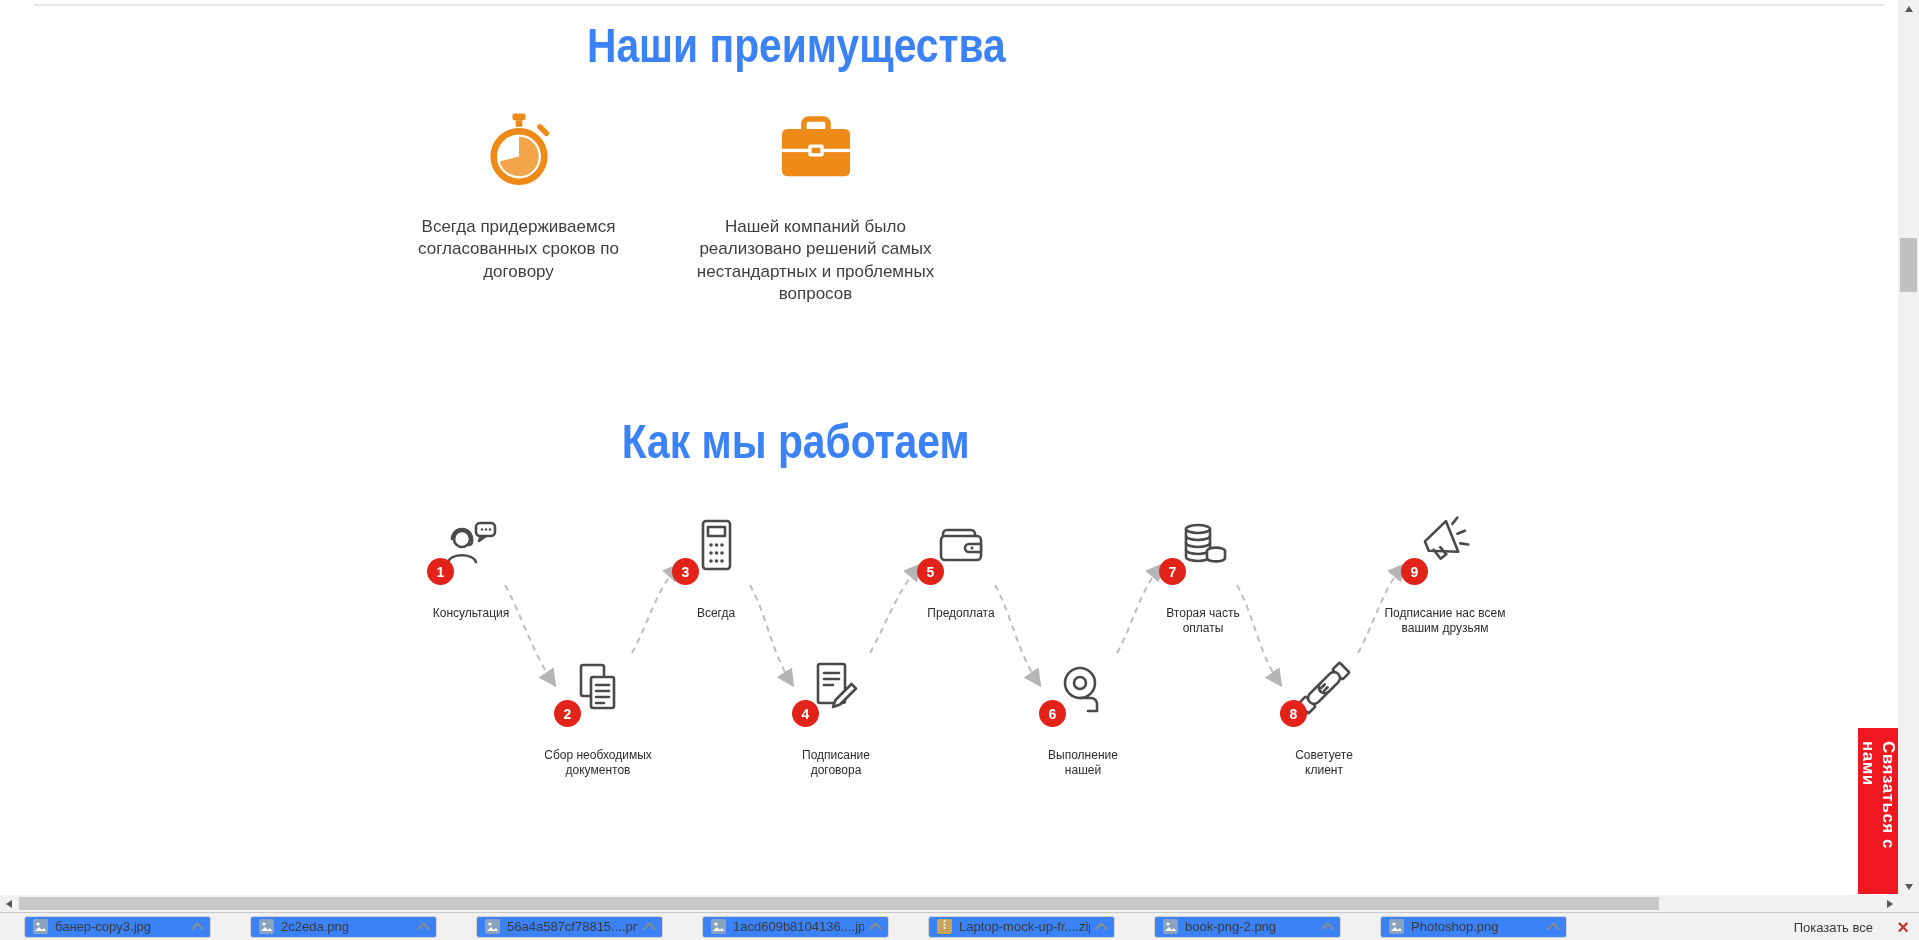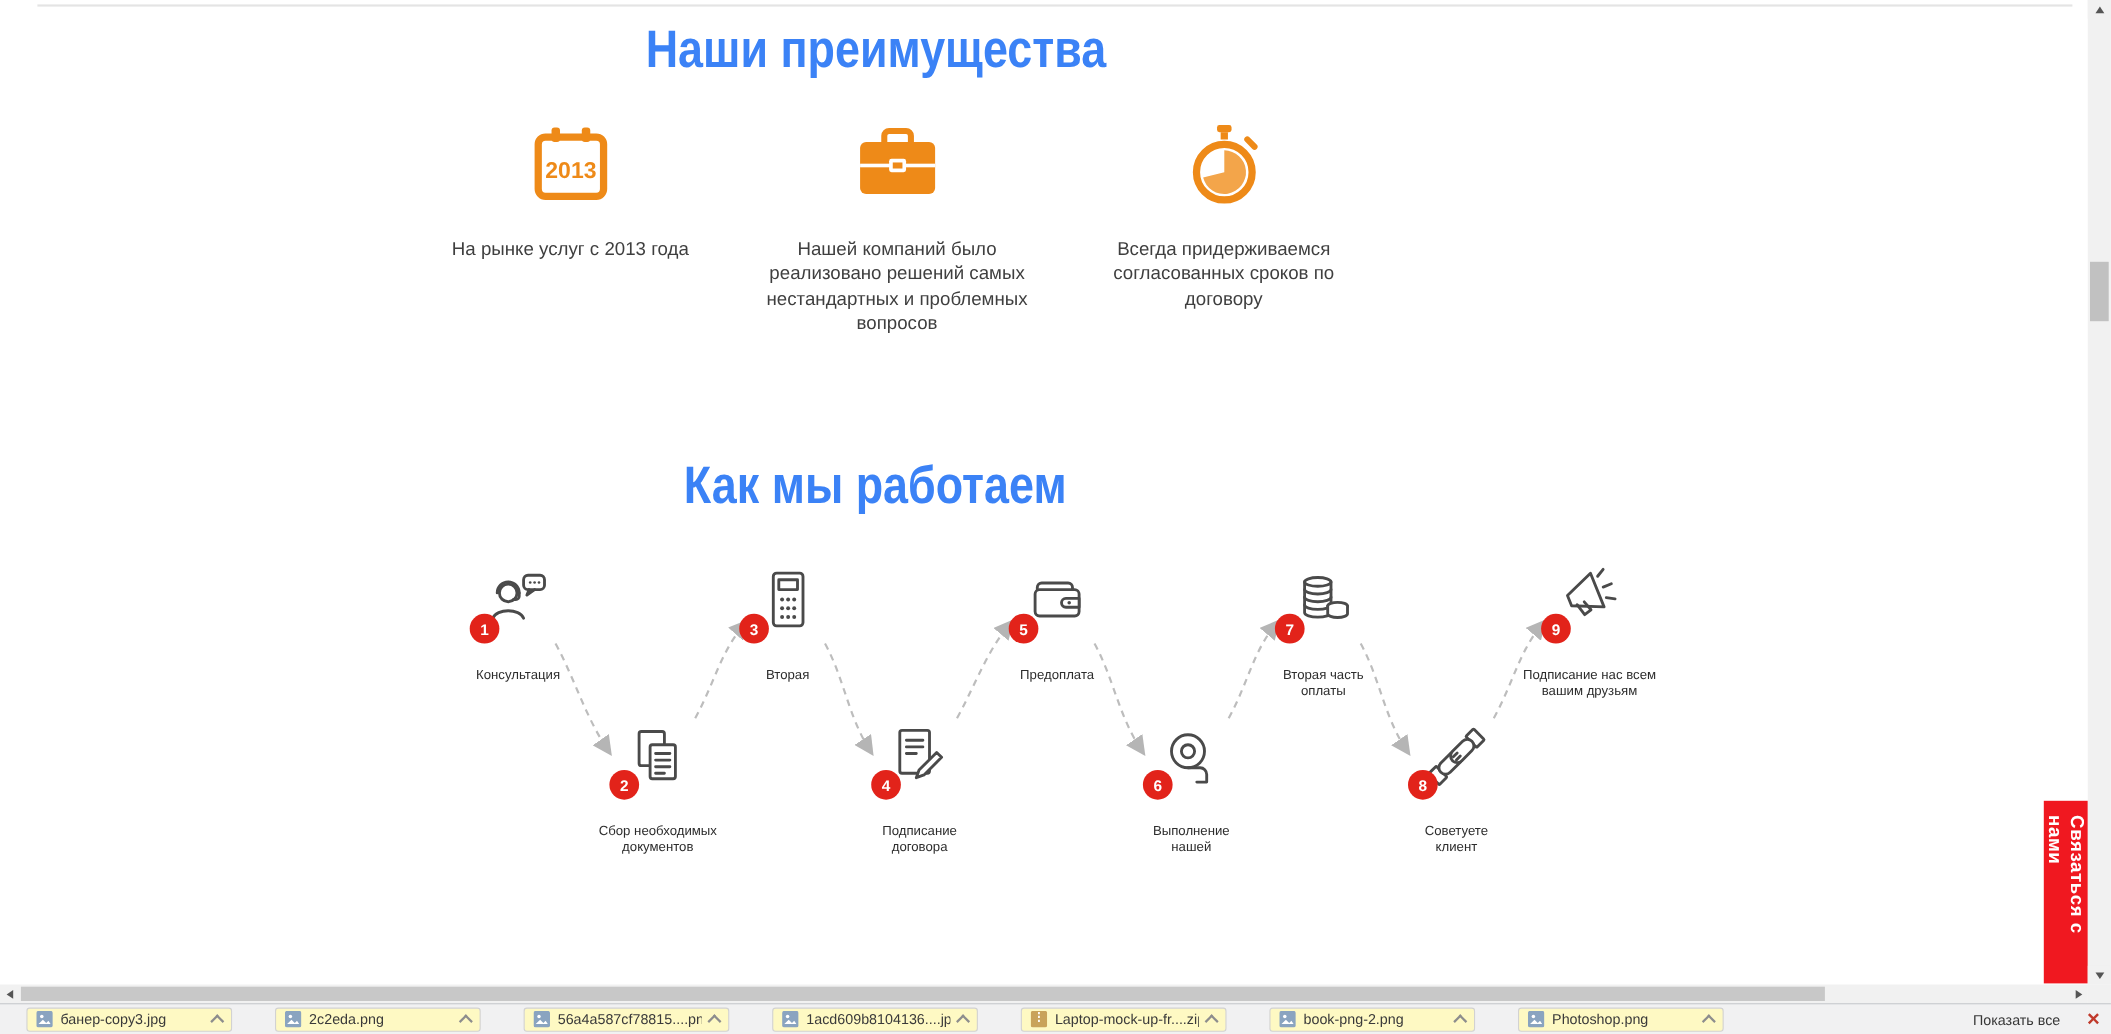--- a/index.html
+++ b/index.html
@@ -70,75 +70,64 @@
   .h-thumb{position:absolute;left:19px;top:2px;width:1640px;height:13px;background:#c8c8c8;}
   .corner{position:absolute;right:0;top:895px;width:21px;height:17px;background:#f1f1f1;}
 
   
   .shelf{
     position:absolute;left:0;bottom:0;width:1919px;height:28px;background:#f1f1f2;
     border-top:1px solid #c6c9cc;box-sizing:border-box;display:flex;align-items:center;
   }
   .chips{display:flex;margin-left:24px;gap:39px;}
   .chip{
-    width:187px;height:22px;background:#fef9c3;border:1px solid #d2d2d2;border-radius:3px;
+    width:187px;height:22px;background:#3b82f6;border:1px solid #d2d2d2;border-radius:3px;
     box-sizing:border-box;display:flex;align-items:center;gap:7px;padding:0 8px;cursor:pointer;
   }
   .chip-name{flex:1;font-size:13px;color:#3a3a3a;white-space:nowrap;overflow:hidden;}
   .chev{width:7px;height:7px;border:solid #8d8d8d;border-width:2px 2px 0 0;transform:rotate(-45deg);margin-top:3px;flex:0 0 auto;}
   .show-all{position:absolute;right:46px;top:50%;transform:translateY(-50%);font-size:13px;color:#373737;cursor:pointer;}
   .shelf-close{position:absolute;right:10px;top:50%;transform:translateY(-50%);font-size:20px;font-weight:bold;color:#c0392b;line-height:1;cursor:pointer;}
 </style>
 </head>
 <body>
 
 <div class="top-line"></div>
 
 <div class="h-main" id="title-advantages">
   <span class="inner">Наши преимущества</span>
 </div>
 
 <div class="adv-row">
 
+
   <div class="adv">
     <div class="adv-iconbox">
       <svg class="aicon" viewBox="0 0 80 70">
-        <rect x="13" y="11" width="54" height="49" rx="6" fill="none" stroke="#EE8A18" stroke-width="6"></rect>
-        <rect x="24" y="3" width="7" height="12" rx="2.5" fill="#EE8A18"></rect>
-        <rect x="49" y="3" width="7" height="12" rx="2.5" fill="#EE8A18"></rect>
-        <text x="40" y="45" text-anchor="middle" font-size="19" font-weight="bold" fill="#EE8A18">2013</text>
-      </svg>
-    </div>
-    <div class="adv-text">На рынке услуг с 2013 года</div>
+        <rect x="34" y="1" width="12" height="6" rx="2" fill="#EE8A18"></rect>
+        <rect x="37" y="7" width="6" height="6" fill="#EE8A18"></rect>
+        <path d="M59 13 l6 6" stroke="#EE8A18" stroke-width="5" stroke-linecap="round" fill="none"></path>
+        <circle cx="40" cy="40" r="23" fill="none" stroke="#EE8A18" stroke-width="6"></circle>
+        <path d="M40 40 L40 22 A18 18 0 1 1 22.5 44.5 Z" fill="#F3A54A"></path>
+      </svg>
+    </div>
+    <div class="adv-text">Всегда придерживаемся согласованных сроков по договору</div>
   </div>
 
   <div class="adv">
     <div class="adv-iconbox">
       <svg class="aicon" viewBox="0 0 80 70">
         <path d="M29 15 v-5 a4 4 0 0 1 4 -4 h14 a4 4 0 0 1 4 4 v5" fill="none" stroke="#EE8A18" stroke-width="5"></path>
         <rect x="9" y="15" width="62" height="43" rx="5" fill="#EE8A18"></rect>
         <rect x="9" y="33" width="62" height="3" fill="#ffffff"></rect>
         <rect x="33" y="29" width="14" height="11" rx="2" fill="#ffffff"></rect>
         <rect x="36" y="32" width="8" height="5" fill="#EE8A18"></rect>
       </svg>
     </div>
     <div class="adv-text">Нашей компаний было реализовано решений самых нестандартных и проблемных вопросов</div>
-  </div>
-
-  <div class="adv">
-    <div class="adv-iconbox">
-      <svg class="aicon" viewBox="0 0 80 70">
-        <rect x="34" y="1" width="12" height="6" rx="2" fill="#EE8A18"></rect>
-        <rect x="37" y="7" width="6" height="6" fill="#EE8A18"></rect>
-        <path d="M59 13 l6 6" stroke="#EE8A18" stroke-width="5" stroke-linecap="round" fill="none"></path>
-        <circle cx="40" cy="40" r="23" fill="none" stroke="#EE8A18" stroke-width="6"></circle>
-        <path d="M40 40 L40 22 A18 18 0 1 1 22.5 44.5 Z" fill="#F3A54A"></path>
-      </svg>
-    </div>
-    <div class="adv-text">Всегда придерживаемся согласованных сроков по договору</div>
   </div>
 
 
 </div>
 
 <div class="h-main" id="title-workflow">
   <span class="inner">Как мы работаем</span>
 </div>
 
 <svg class="arrows" viewBox="0 0 1898 330">
@@ -200,21 +189,21 @@
         <circle class="dot" cx="38" cy="31" r="1.8"></circle>
       <circle class="dot" cx="27" cy="39" r="1.8"></circle>
         <circle class="dot" cx="32.5" cy="39" r="1.8"></circle>
         <circle class="dot" cx="38" cy="39" r="1.8"></circle>
       <circle class="dot" cx="27" cy="47" r="1.8"></circle>
         <circle class="dot" cx="32.5" cy="47" r="1.8"></circle>
         <circle class="dot" cx="38" cy="47" r="1.8"></circle>
     </svg>
     <div class="badge">3</div>
   </div>
-  <div class="step-label">Вторая</div>
+  <div class="step-label">Всегда</div>
 </div>
 
 <div class="step" id="step-4">
   <div class="icon-wrap">
     <svg class="sicon" viewBox="0 0 64 64">
       <rect x="14" y="8" width="27" height="39" rx="2"></rect>
       <path d="M20 17 h15 M20 23 h15 M20 29 h9"></path>
       <path class="paper" d="M29 51 l2.5 -7 16 -16 4.5 4.5 -16 16 z"></path>
     </svg>
     <div class="badge">4</div>

